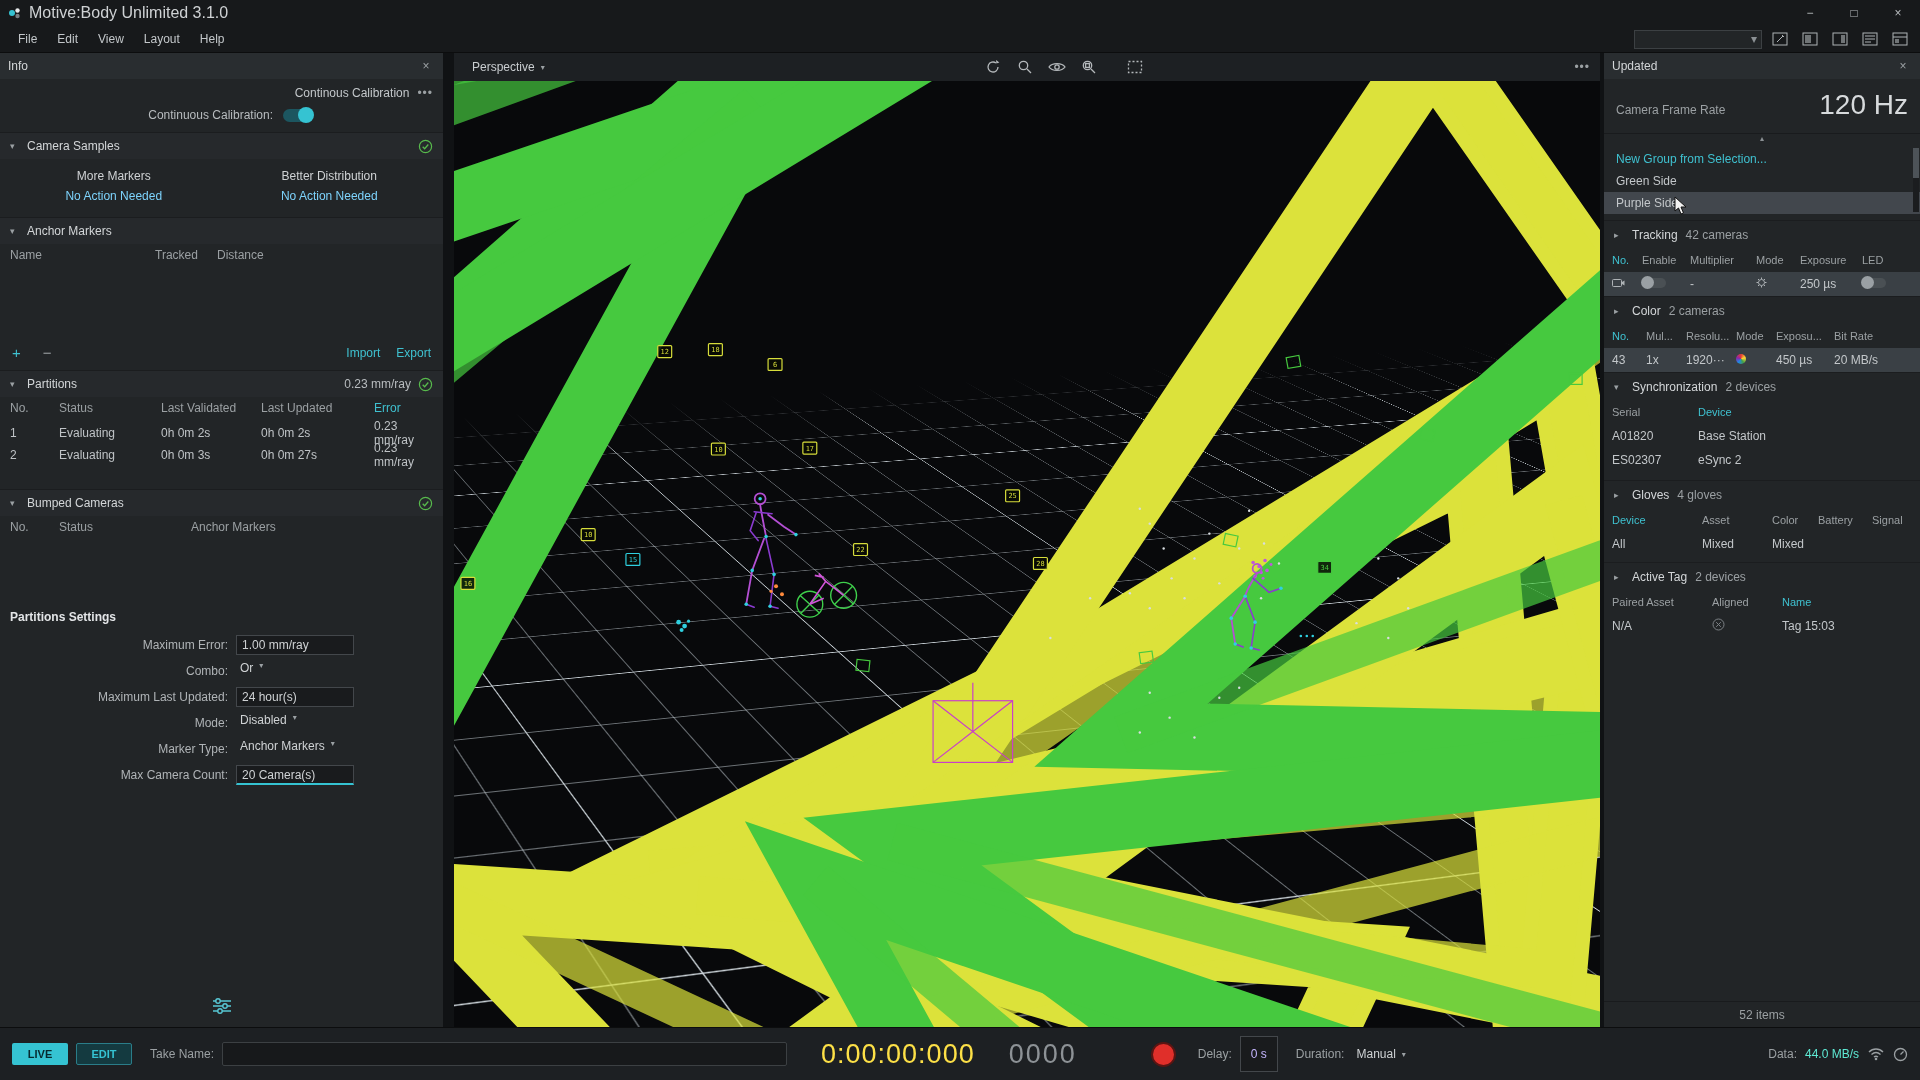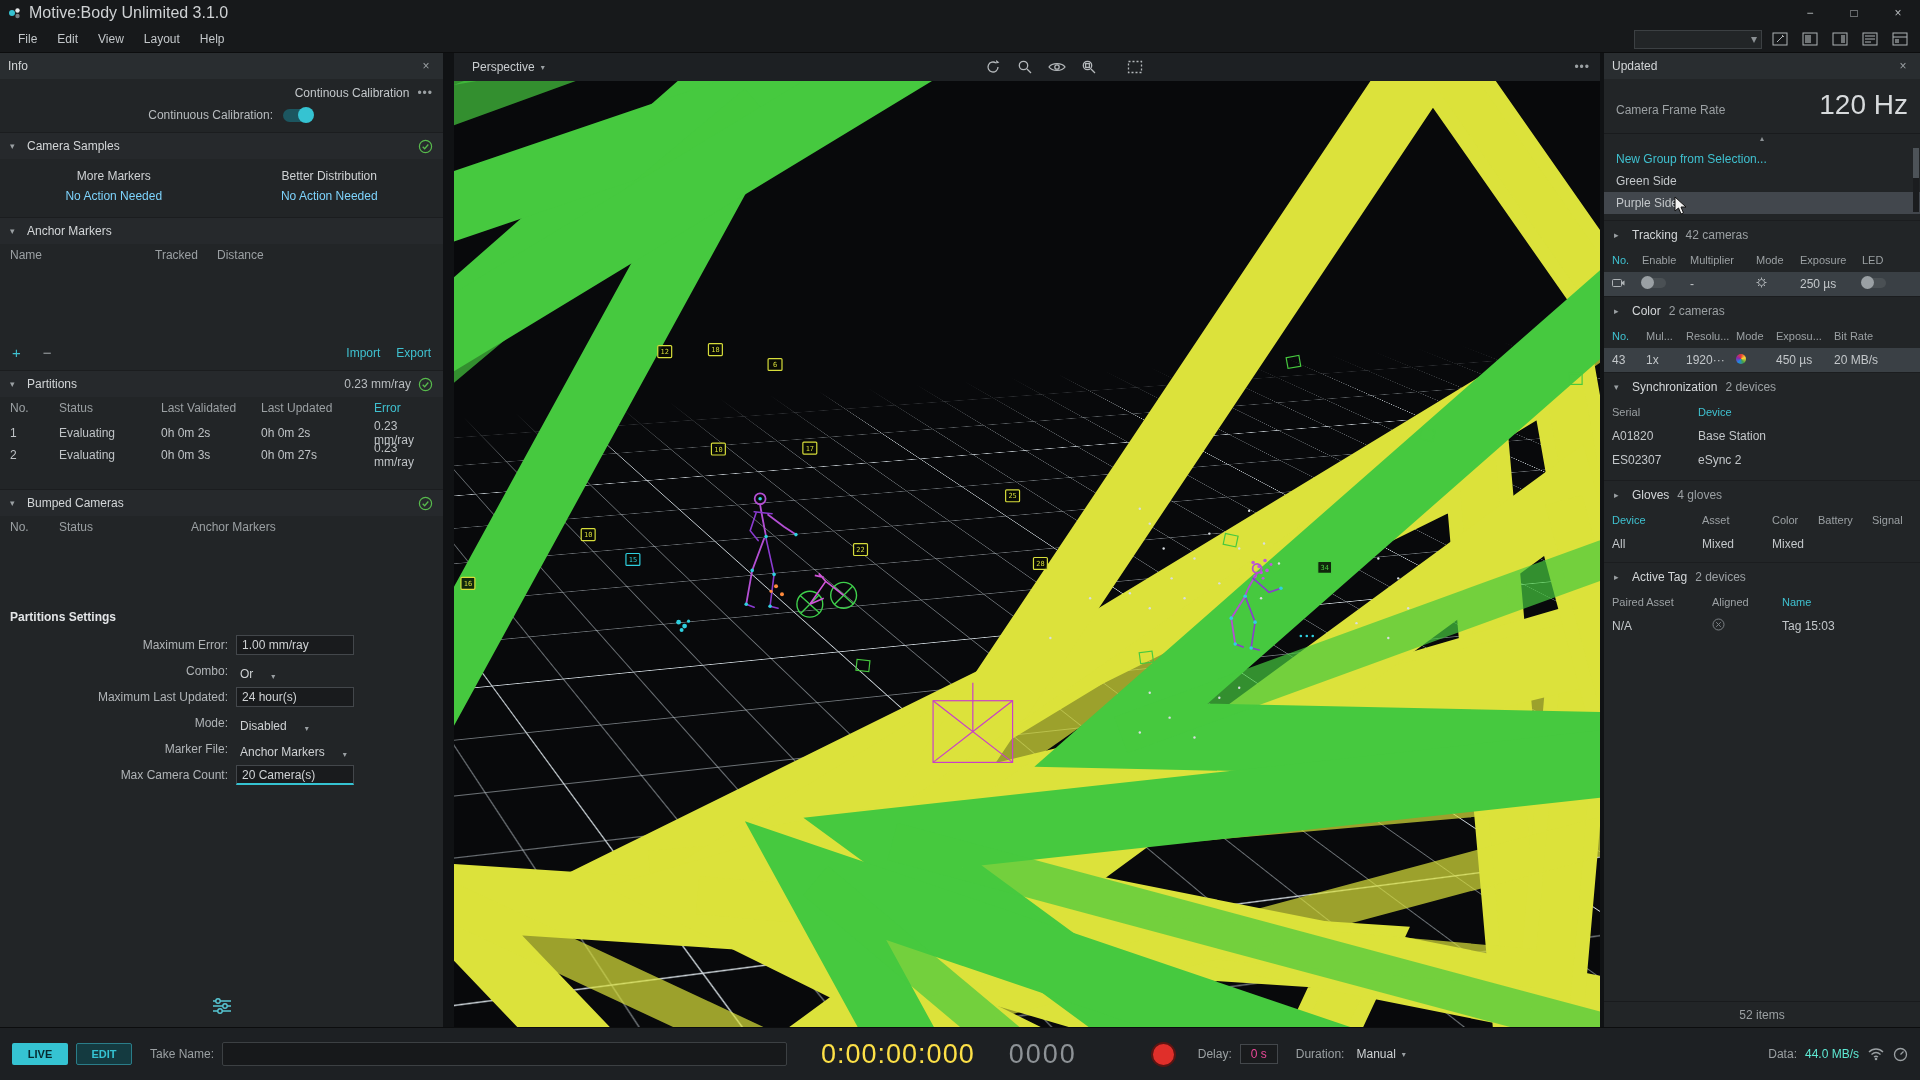--- a/index.html
+++ b/index.html
@@ -69,21 +69,21 @@
   .pm-btn { color:#3fc1d0; font-size:15px; line-height:12px; }
   .pm-btn.minus { color:#9ba0a3; }
   .la-right { margin-left:auto; display:flex; gap:16px; }
   .link { color:#3fc1d0; }
 
   .settings-h { padding:14px 10px 8px; color:#e3e5e7; font-weight:bold; }
   .form-row { display:flex; align-items:center; padding:3px 10px; height:26px; }
   .form-row .flbl { width:218px; text-align:right; margin-right:8px; color:#b0b4b7; }
   .txt { width:118px; height:20px; background:#191b1d; border:1px solid #43474b; color:#cfd2d4; padding:0 5px; font:inherit; }
   .txt.focus { border-bottom:2px solid #35c3d2; }
-  .selbox { min-width:50px; height:20px; display:inline-flex; align-items:flex-end; gap:18px; color:#cfd2d4; padding:0 4px; }
+  .selbox { min-width:50px; height:20px; display:inline-flex; align-items:flex-start; gap:6px; color:#cfd2d4; padding:0 4px; }
   .selbox .arr { color:#9ba0a3; font-size:8px; }
   .lp-footer { margin-top:auto; display:flex; justify-content:center; padding:8px 0 12px; }
 
   
   .vp { flex:1 1 auto; display:flex; flex-direction:column; min-width:0; background:#101214; padding-left:7px; }
   .vp-toolbar { height:28px; background:#1d2023; display:flex; align-items:center; padding:0 10px; flex:0 0 auto; }
   .vp-view { display:flex; align-items:center; gap:6px; color:#c9cdd0; padding:3px 8px; }
   .vp-icons { display:flex; align-items:center; gap:10px; margin:0 auto; color:#b4b8bb; }
   .vp-ic { width:22px; height:20px; display:flex; align-items:center; justify-content:center; }
   .vp-more { color:#9ba0a3; letter-spacing:1px; }
@@ -147,21 +147,21 @@
   .bottombar { height:53px; background:#1d2023; border-top:1px solid #0c0d0e; display:flex; align-items:center; padding:0 12px; gap:8px; flex:0 0 auto; }
   .mode-btn { width:56px; height:22px; display:flex; align-items:center; justify-content:center; font-weight:bold; font-size:11px; border-radius:2px; }
   .mode-btn.live { background:#35c3d2; color:#062a2f; }
   .mode-btn.edit { background:#143a40; color:#35c3d2; border:1px solid #2a7d89; }
   .take-lbl { color:#9ba0a3; margin-left:10px; }
   .take-input { width:565px; height:24px; background:#17191b; border:1px solid #3c4043; border-radius:2px; color:#cfd2d4; padding:0 6px; font:inherit; }
   .timecode { font-size:27px; color:#fde047; margin-left:26px; letter-spacing:1px; }
   .framecount { font-size:27px; color:#8d9296; margin-left:26px; letter-spacing:2px; }
   .rec-btn { width:25px; height:25px; border-radius:50%; background:#e02f2a; margin-left:66px; border:2px solid #5a1513; }
   .small-lbl { color:#9ba0a3; }
-  .delay-box { width:38px; height:20px; background:#191b1d; border:1px solid #43474b; color:#ec4899; display:flex; align-items:center; justify-content:center; }
+  .delay-box { width:38px; height:36px; background:#191b1d; border:1px solid #43474b; color:#c4b5fd; display:flex; align-items:center; justify-content:center; }
   .dur-box { display:flex; align-items:center; gap:6px; color:#cfd2d4; padding:0 4px; }
   .bb-right { margin-left:auto; display:flex; align-items:center; gap:8px; }
   .bb-right .val { color:#5eead4; }
 </style>
 </head>
 <body>
 
 <div class="app">
 
   <div class="titlebar">
@@ -353,21 +353,21 @@
         </div>
 
         <div class="form-row">
           <span class="flbl">Mode:</span>
           <span class="selbox">
             <span>Disabled</span>
             <span class="arr">▾</span>
           </span>
         </div>
         <div class="form-row">
-          <span class="flbl">Marker File:</span>
+          <span class="flbl">Marker Type:</span>
           <span class="selbox">
             <span>Anchor Markers</span>
             <span class="arr">▾</span>
           </span>
         </div>
         <div class="form-row">
           <span class="flbl">Max Camera Count:</span>
           <input class="txt focus" value="20 Camera(s)" style="">
         </div>
 

